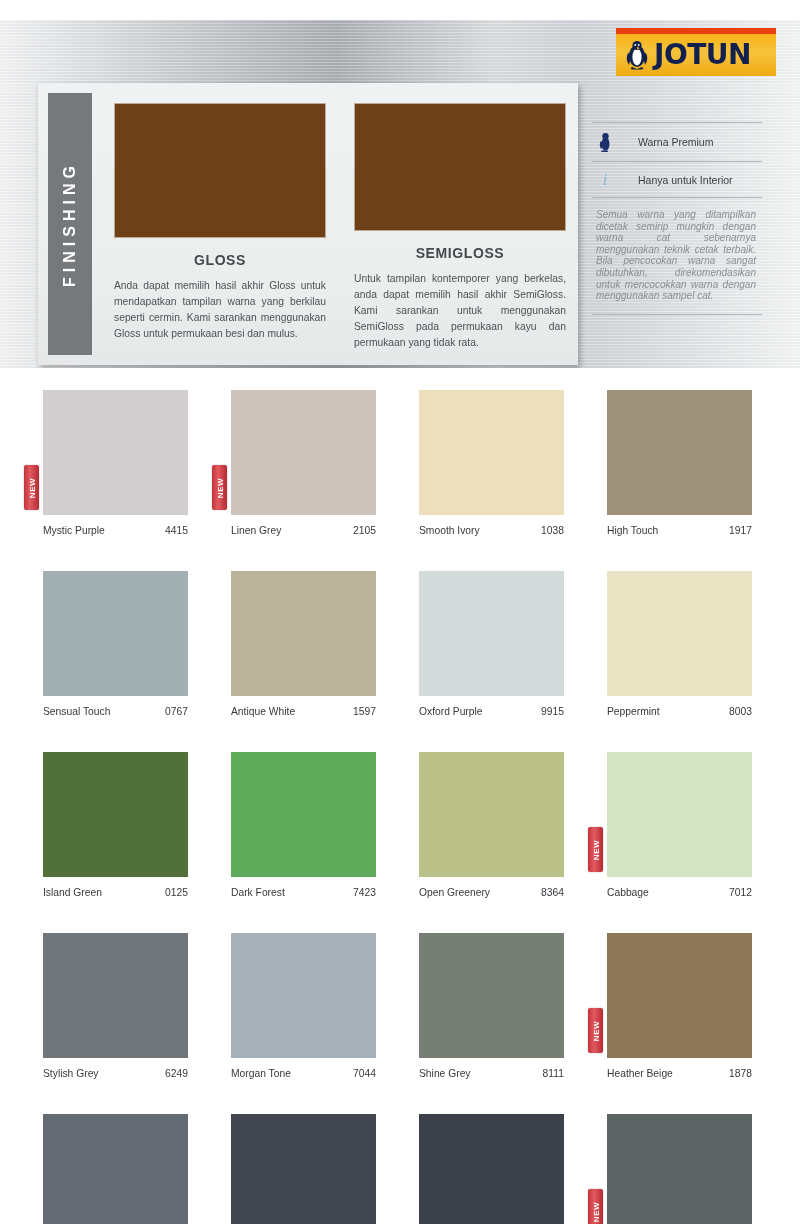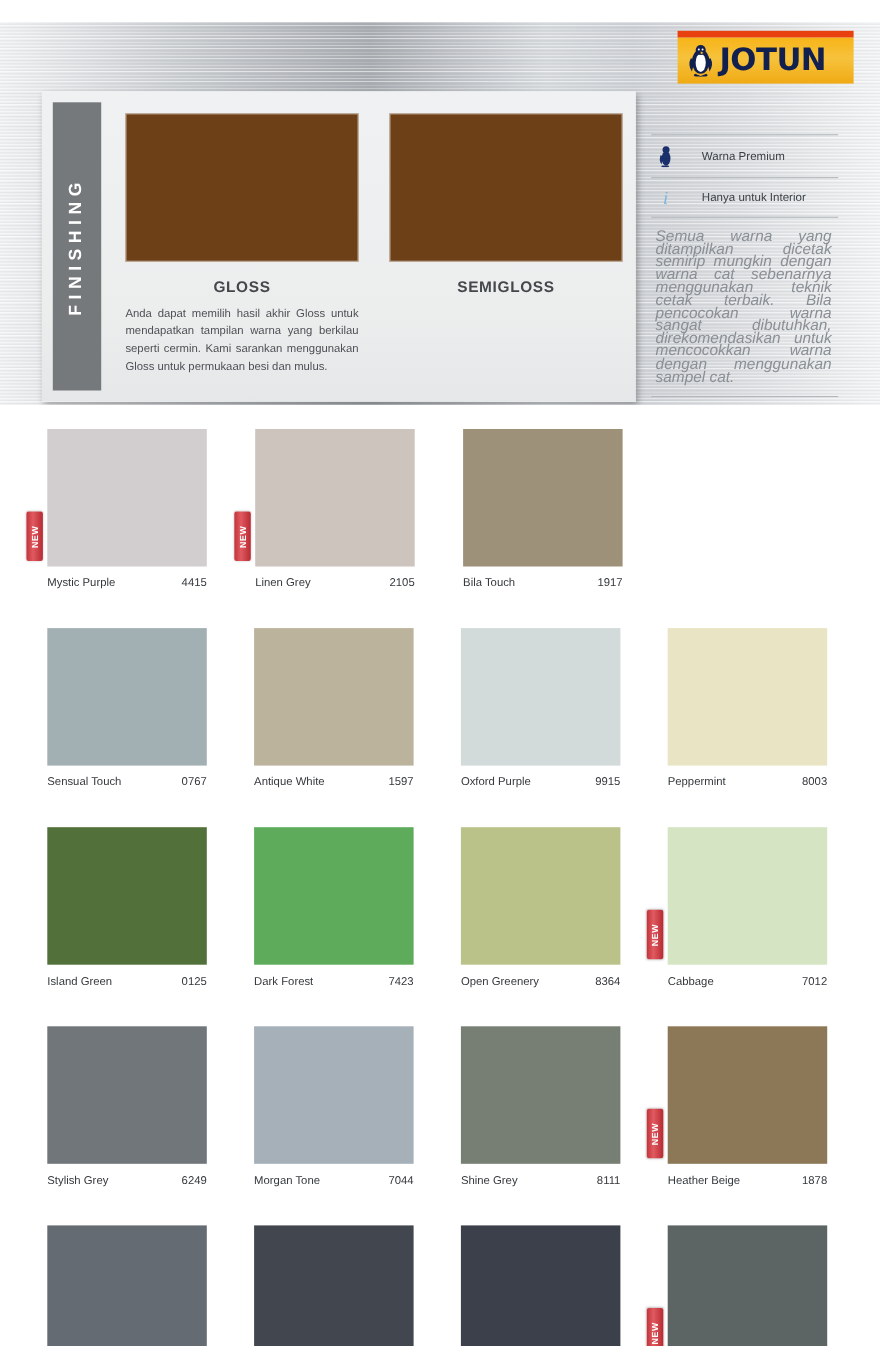--- a/index.html
+++ b/index.html
@@ -132,21 +132,21 @@
   .rail-row {
     display: flex;
     align-items: center;
     gap: 24px;
     padding: 9px 0 9px 4px;
   }
   .rail-icon { width: 18px; flex: 0 0 18px; display: flex; justify-content: center; }
   .rail-label { font-size: 10.5px; color: #3a3f45; }
   #rail-disclaimer {
     padding: 11px 6px 12px 4px;
-    font-size: 14px;
+    font-size: 10px;
     line-height: 11.6px;
     font-style: italic;
     color: #8a8f95;
     text-align: justify;
   }
 
   
   #swatch-grid {
     position: absolute;
     left: 0;
@@ -235,20 +235,21 @@
 
         <div class="finish-col">
           <div class="finish-swatch" style="background:#6E4017"></div>
           <div class="finish-title">GLOSS</div>
           <div class="finish-body">Anda dapat memilih hasil akhir Gloss untuk mendapatkan tampilan warna yang berkilau seperti cermin. Kami sarankan menggunakan Gloss untuk permukaan besi dan mulus.</div>
         </div>
 
         <div class="finish-col">
           <div class="finish-swatch" style="background:#6E4017"></div>
           <div class="finish-title">SEMIGLOSS</div>
+          <div class="finish-body">Untuk tampilan kontemporer yang berkelas, anda dapat memilih hasil akhir SemiGloss. Kami sarankan untuk menggunakan SemiGloss pada permukaan kayu dan permukaan yang tidak rata.</div>
         </div>
 
       </div>
     </div>
 
     <div id="info-rail">
       <div class="rail-rule"></div>
 
       <div class="rail-row">
         <span class="rail-icon">
@@ -298,23 +299,30 @@
             <div class="new-badge">
               <span>NEW</span>
             </div>
           </div>
           <div class="swatch-meta">
             <span>Linen Grey</span>
             <span class="swatch-code">2105</span>
           </div>
         </div>
         <div class="swatch-cell">
+          <div class="swatch-chip" style="background: rgb(235, 223, 188);"></div>
+          <div class="swatch-meta">
+            <span>Smooth Ivory</span>
+            <span class="swatch-code">1038</span>
+          </div>
+        </div>
+        <div class="swatch-cell">
           <div class="swatch-chip" style="background: rgb(158, 145, 121);"></div>
           <div class="swatch-meta">
-            <span>Bila Touch</span>
+            <span>High Touch</span>
             <span class="swatch-code">1917</span>
           </div>
         </div>
       </div>
       <div class="swatch-row" style="margin-bottom: 35px;">
         <div class="swatch-cell">
           <div class="swatch-chip" style="background: rgb(163, 176, 179);"></div>
           <div class="swatch-meta">
             <span>Sensual Touch</span>
             <span class="swatch-code">0767</span>

